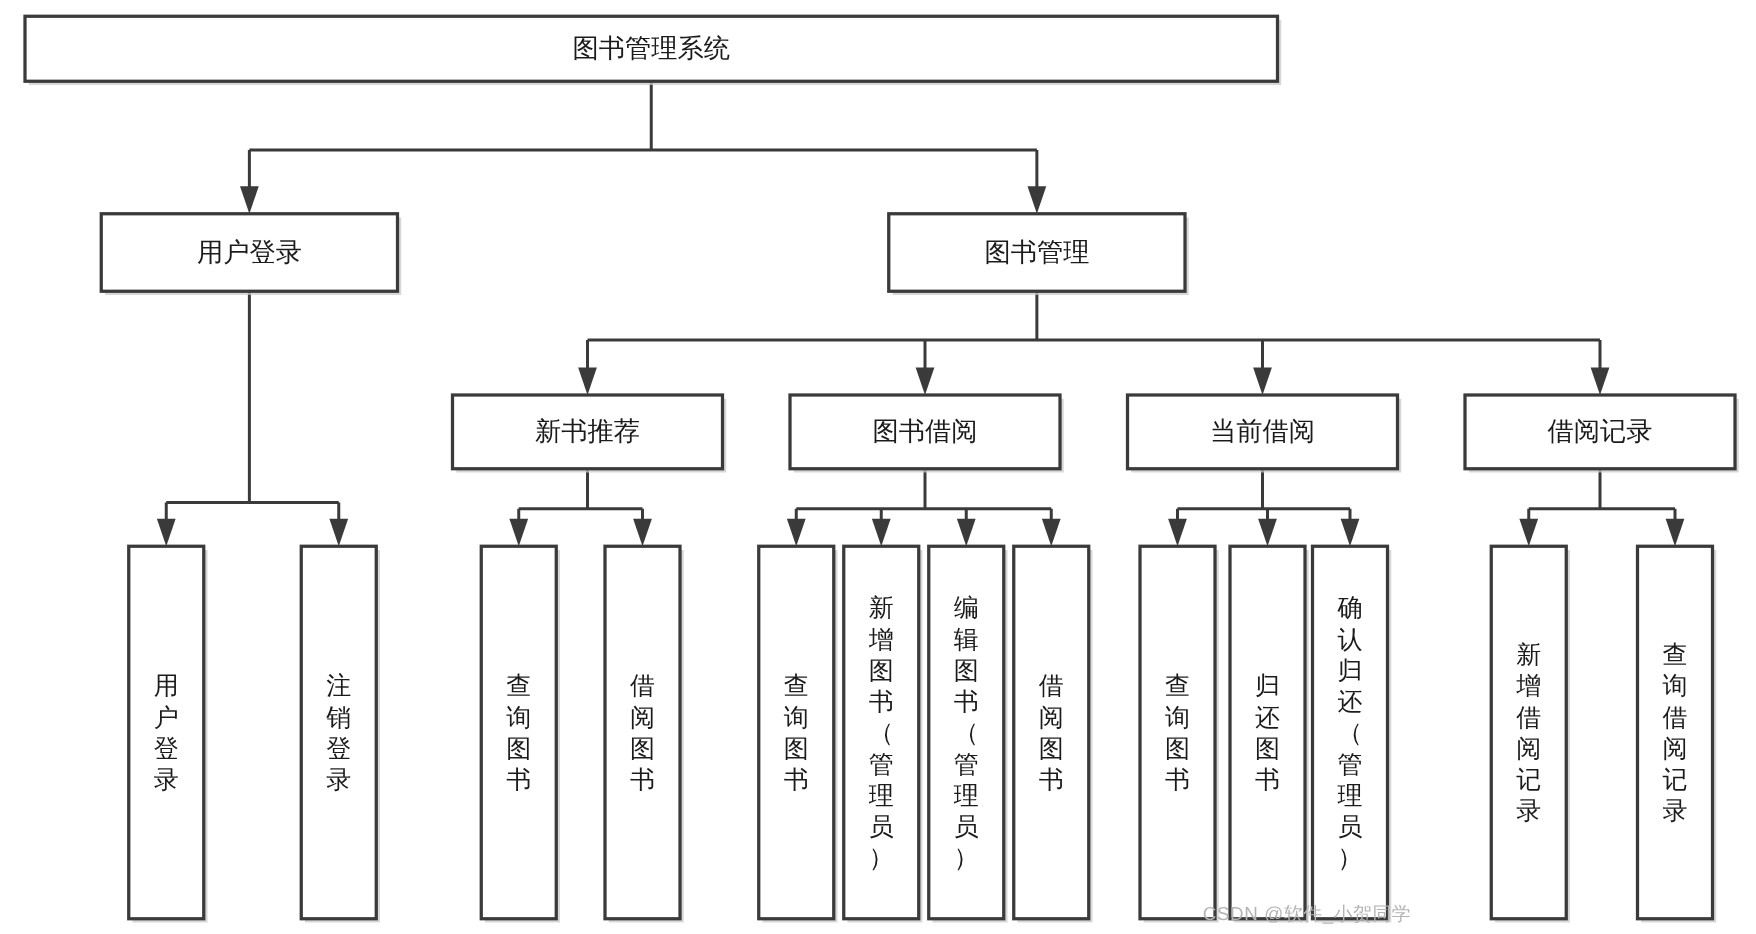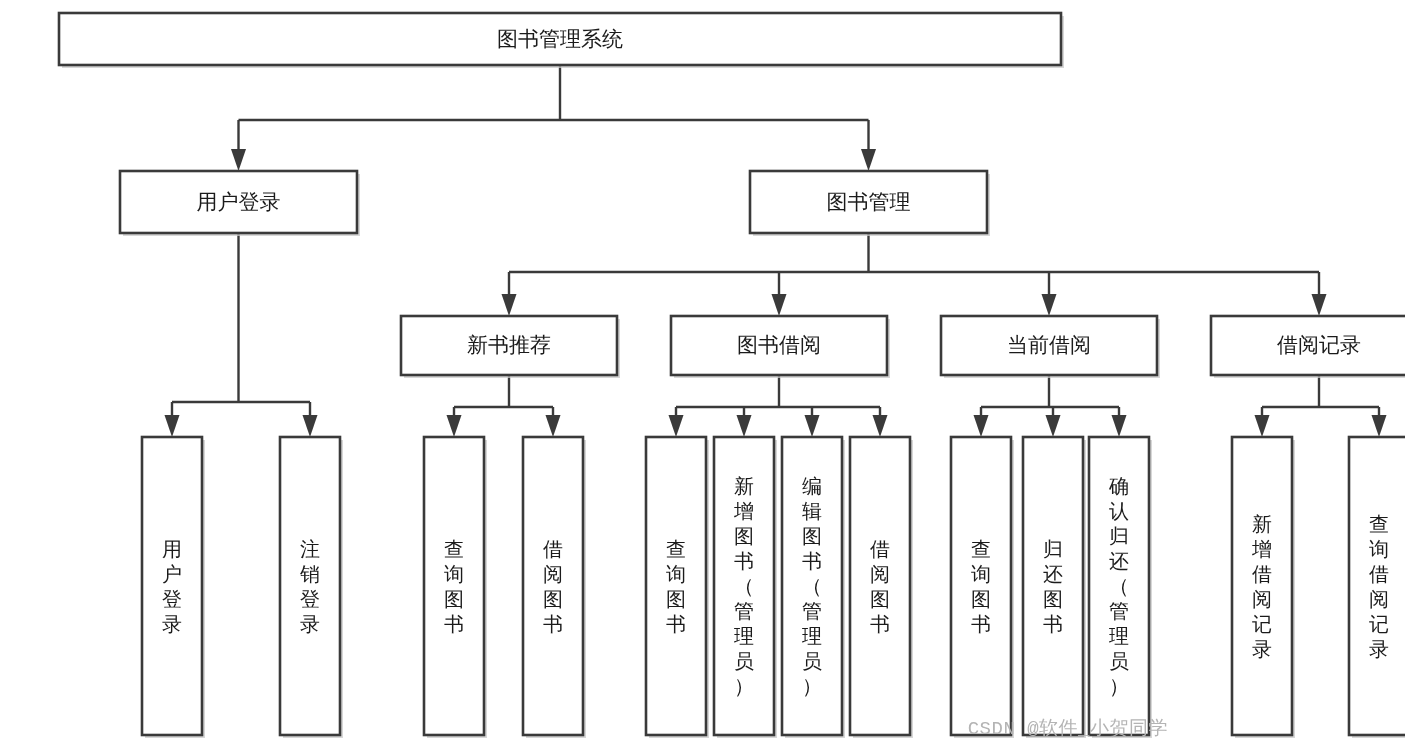--- a/index.html
+++ b/index.html
@@ -11,21 +11,20 @@
     width: 1405px;
     height: 747px;
     font-family: "Liberation Sans", "DejaVu Sans", sans-serif;
     overflow: hidden;
     position: relative;
   }
   #diagram-root {
     position: relative;
     width: 1143px;
     height: 747px;
-    margin-left: 39px;
   }
   svg.diagram-canvas {
     position: absolute;
     left: 0;
     top: 0;
     width: 1405px;
     height: 747px;
   }
   .node-box {
     fill: #ffffff;
@@ -55,22 +54,22 @@
   .node-label-vertical {
     fill: #1b1b1b;
     font-family: "Liberation Sans", "DejaVu Sans", sans-serif;
     font-size: 20px;
     text-anchor: middle;
   }
   .watermark {
     position: absolute;
     right: 14px;
     bottom: 6px;
-    font-family: Liberation Mono, monospace;
-    font-size: 19px;
+    font-family: Liberation Sans, sans-serif;
+    font-size: 15px;
     color: #b4b4b4;
     letter-spacing: 0.5px;
     white-space: nowrap;
     user-select: none;
   }
 </style>
 </head>
 <body>
 
 <div id="diagram-root">

